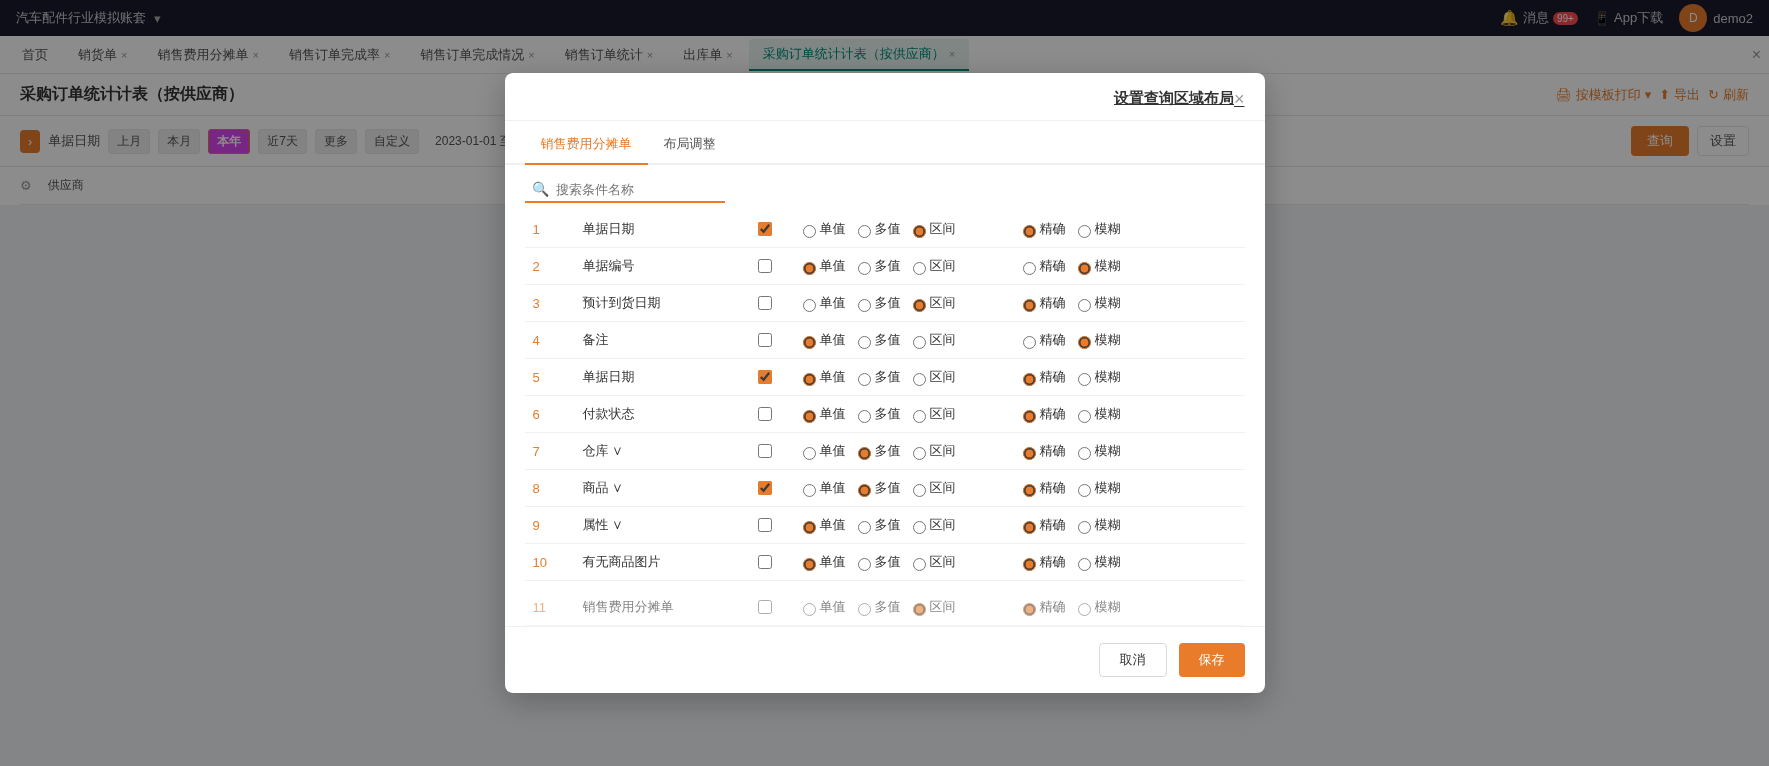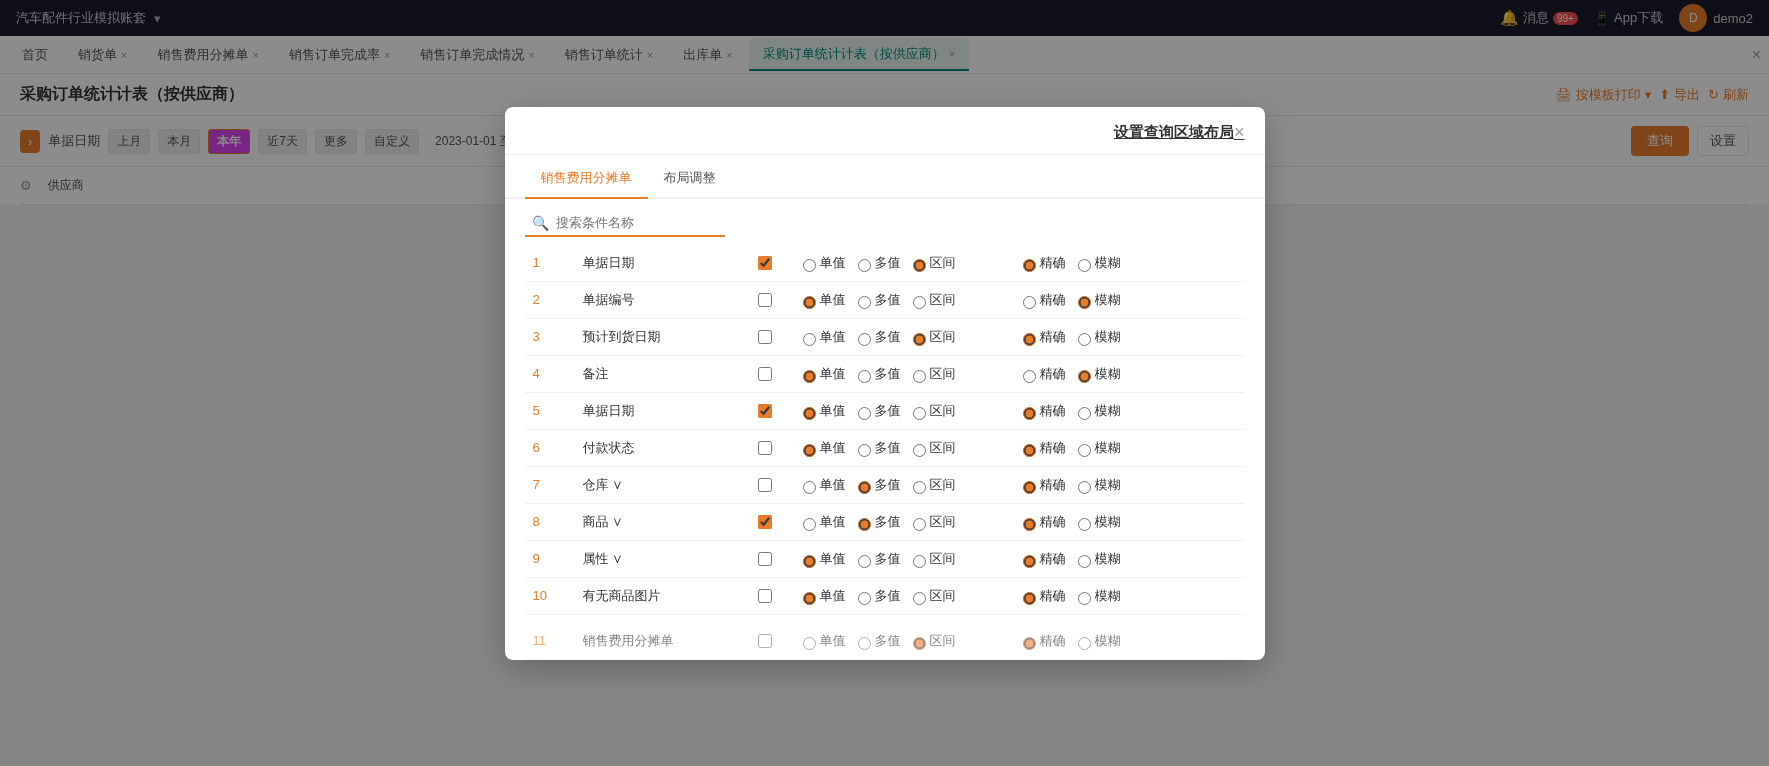--- a/index.html
+++ b/index.html
@@ -577,15 +577,19 @@
           <label class="radio-item"><input type="radio" class="radio-input" name="t11" style="">多值</label>
           <label class="radio-item"><input type="radio" class="radio-input" name="t11" checked="" style="">区间</label>
         </div>
         <div class="radio-group">
           <label class="radio-item"><input type="radio" class="radio-input" name="m11" checked="" style="">精确</label>
           <label class="radio-item"><input type="radio" class="radio-input" name="m11" style="">模糊</label>
         </div>
       </div>
     </div>
 
+    <div class="dialog-footer">
+      <button class="btn-cancel">取消</button>
+      <button class="btn-save">保存</button>
+    </div>
 
   </div>
 </div>
 
 </body></html>

